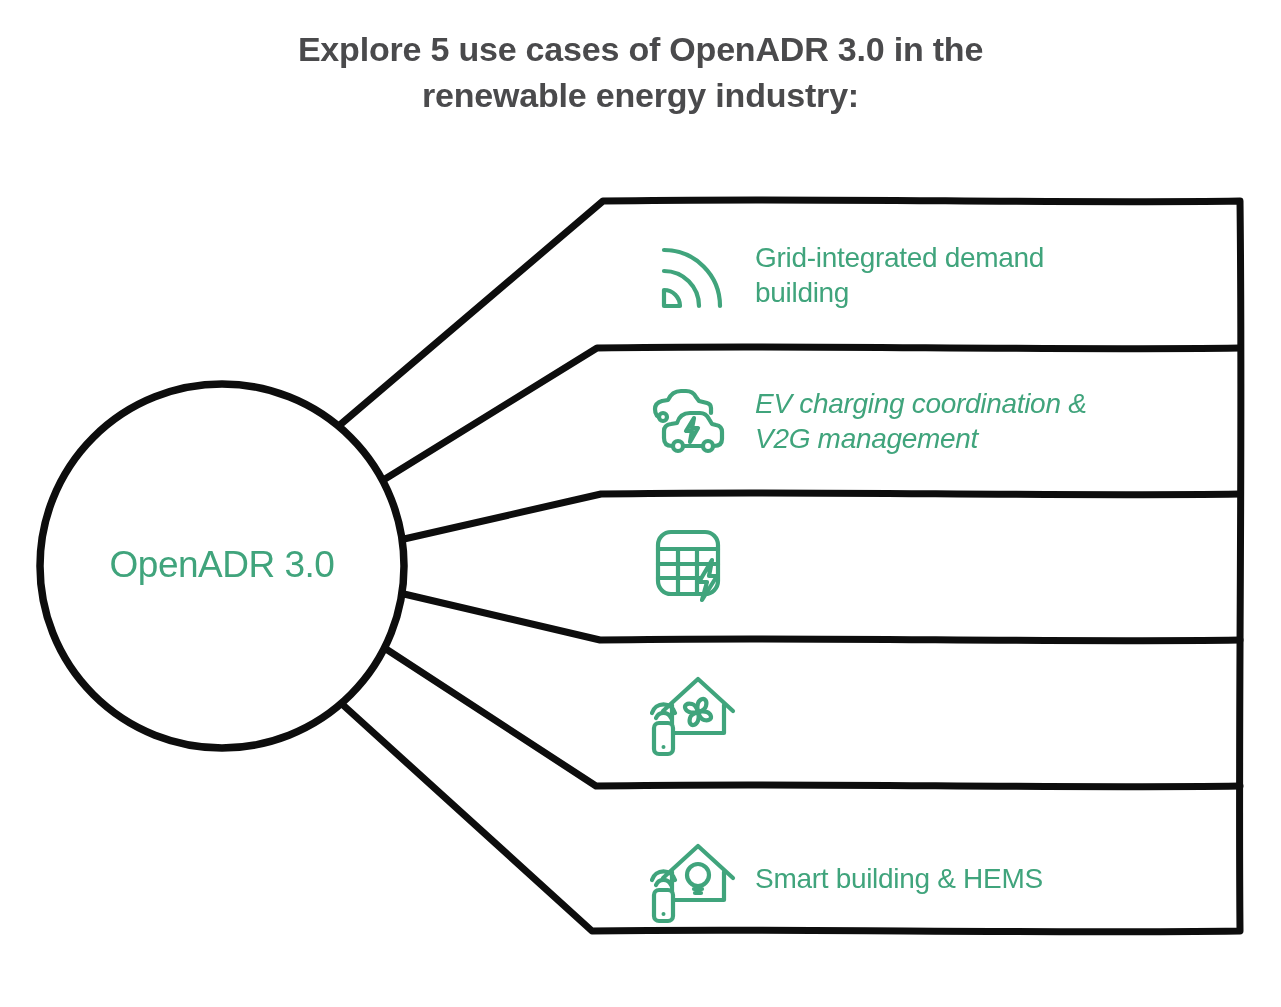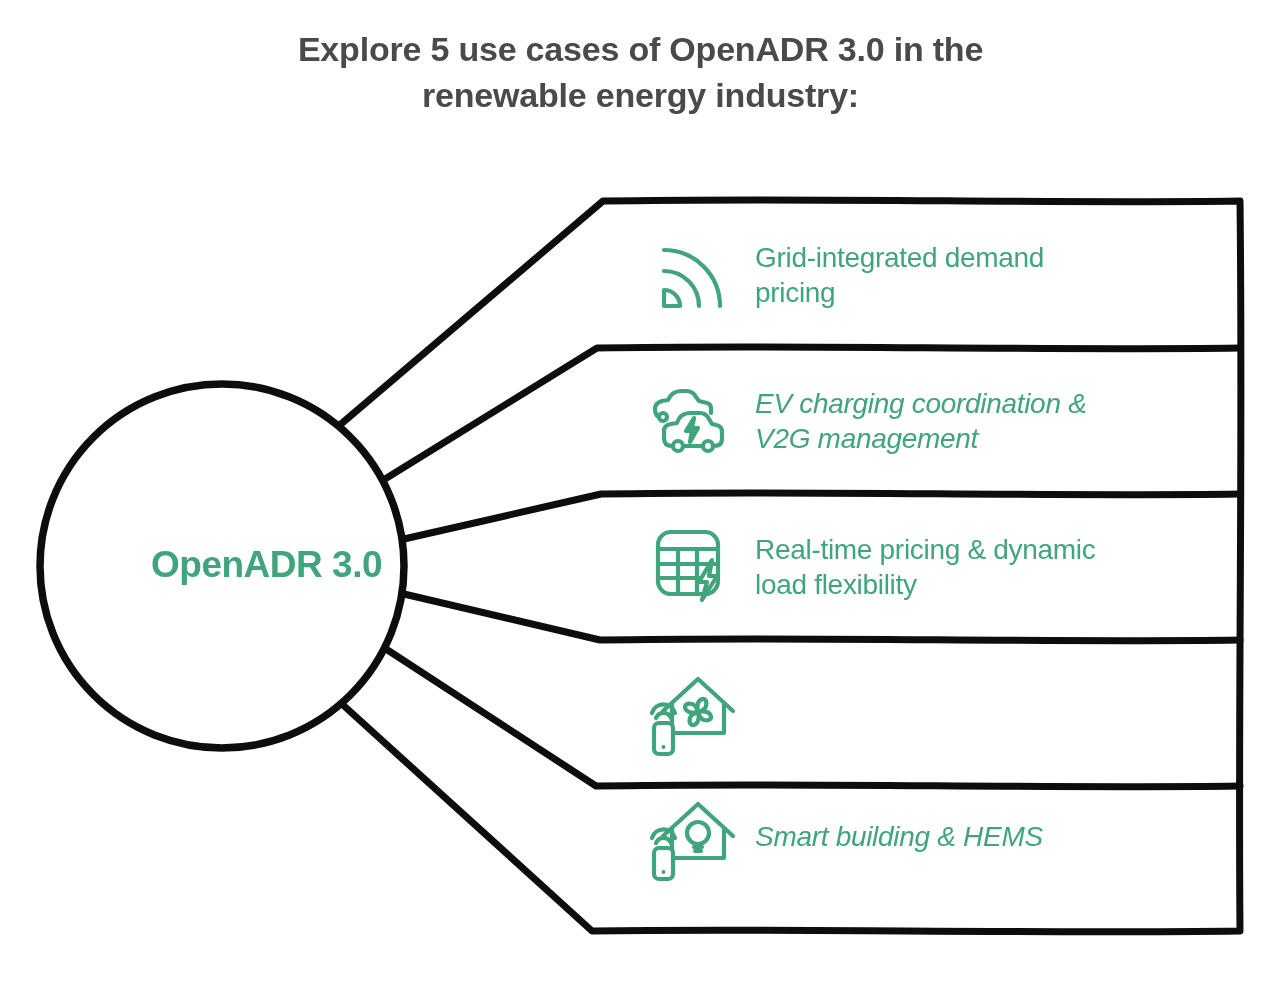--- a/index.html
+++ b/index.html
@@ -15,22 +15,22 @@
   }
   .title{
     position:absolute;top:26px;left:0;width:1281px;text-align:center;
     font-size:34px;font-weight:bold;line-height:46px;color:var(--title-gray);
     letter-spacing:-0.2px;white-space:pre-line;
   }
   .diagram{position:absolute;top:0;left:0;}
   .ink{fill:none;stroke:var(--line-black);stroke-width:7;stroke-linecap:round;stroke-linejoin:round;}
   .node-fill{fill:var(--background);stroke:var(--line-black);stroke-width:7.5;}
   .center-label{
-    position:absolute;left:62px;top:544px;width:320px;text-align:right;
-    font-size:37px;font-weight:bold;color:var(--accent-green);letter-spacing:-0.5px;
+    position:absolute;left:62px;top:544px;width:320px;text-align:center;
+    font-size:37px;font-weight:normal;color:var(--accent-green);letter-spacing:-0.5px;
   }
   .band{position:absolute;left:592px;width:648px;}
   .band-label{
     position:absolute;left:163px;font-size:28px;line-height:35px;
     color:var(--accent-green);white-space:pre-line;letter-spacing:-0.3px;
   }
   .icon{position:absolute;}
   .icon .s{fill:none;stroke:var(--accent-green);stroke-width:4.2;stroke-linecap:round;stroke-linejoin:round;}
   .icon .wf{fill:var(--background);stroke:var(--accent-green);stroke-width:4.2;stroke-linecap:round;stroke-linejoin:round;}
   .icon .dot{fill:var(--accent-green);stroke:none;}
@@ -54,21 +54,21 @@
 
   <div class="center-label">OpenADR 3.0</div>
 
   <div class="band" style="top:201px;height:147px;">
     <svg class="icon" style="left:62px;top:39px;" width="72" height="72" viewBox="0 0 72 72" aria-hidden="true">
       <path class="s" d="M 10,50 A 16 16 0 0 1 26,66 L 10,66 Z"></path>
       <path class="s" d="M 10,31 A 35 35 0 0 1 45,66"></path>
       <path class="s" d="M 10,10 A 56 56 0 0 1 66,66"></path>
     </svg>
     <div class="band-label" style="top:39px;">Grid-integrated demand
-pricing</div>
+building</div>
   </div>
 
   <div class="band" style="top:348px;height:146px;">
     <svg class="icon" style="left:58px;top:34px;" width="80" height="80" viewBox="0 0 80 80" aria-hidden="true">
       <path class="s" d="M 12,36 Q 5,35 5,27 Q 5,21 12,19 L 18,18 Q 22,9 31,9 L 36,9 Q 43,9 46,15 L 49,19 L 57,21 Q 61,22 61,26 L 61,31"></path>
       <circle class="wf" cx="13" cy="35" r="4"></circle>
       <path class="wf" d="M 22,64 Q 14,64 14,56 L 14,49 Q 14,43 21,42 L 27,41 Q 30,31 40,31 L 50,31 Q 56,31 59,37 L 62,42 L 66,43 Q 72,44 72,50 L 72,57 Q 72,64 64,64 Z"></path>
       <circle class="wf" cx="28" cy="64" r="5"></circle>
       <circle class="wf" cx="58" cy="64" r="5"></circle>
       <path class="s" d="M 44,36 L 36,49 L 42,49 L 40,60 L 48,46 L 42,46 Z"></path>
@@ -80,42 +80,40 @@
   <div class="band" style="top:494px;height:146px;">
     <svg class="icon" style="left:58px;top:30px;" width="80" height="80" viewBox="0 0 80 80" aria-hidden="true">
       <rect class="s" x="8" y="8" width="60" height="62" rx="13"></rect>
       <path class="s" d="M 8,25 L 68,25"></path>
       <path class="s" d="M 8,40 L 68,40"></path>
       <path class="s" d="M 8,54 L 62,54"></path>
       <path class="s" d="M 28,25 L 28,70"></path>
       <path class="s" d="M 47,25 L 47,70"></path>
       <path class="wf" d="M 62,36 L 49,58 L 57,58 L 52,76 L 67,52 L 59,52 Z"></path>
     </svg>
-    <div class="band-label" style="top:38px;">Real-time pricing &amp; dynamic
-load flexibility</div>
   </div>
 
   <div class="band" style="top:640px;height:146px;">
     <svg class="icon" style="left:58px;top:26px;" width="92" height="92" viewBox="0 0 92 92" aria-hidden="true">
       <path class="s" d="M 13,45 L 48,13 L 83,45"></path>
       <path class="s" d="M 22,39 L 22,67 L 74,67 L 74,39"></path>
       <g transform="translate(48,46)">
         <path class="s" d="M 0,0 C -4,-15 11,-17 8,-6 C 7,-2 3,-1 0,0 Z"></path>
         <path class="s" transform="rotate(90)" d="M 0,0 C -4,-15 11,-17 8,-6 C 7,-2 3,-1 0,0 Z"></path>
         <path class="s" transform="rotate(180)" d="M 0,0 C -4,-15 11,-17 8,-6 C 7,-2 3,-1 0,0 Z"></path>
         <path class="s" transform="rotate(270)" d="M 0,0 C -4,-15 11,-17 8,-6 C 7,-2 3,-1 0,0 Z"></path>
       </g>
       <rect class="wf" x="4" y="57" width="19" height="31" rx="5"></rect>
       <circle class="dot" cx="13.5" cy="81" r="2"></circle>
       <path class="s" d="M 6,52 A 8 8 0 0 1 21,52"></path>
       <path class="s" d="M 2,47 A 12 12 0 0 1 25,47"></path>
     </svg>
   </div>
 
-  <div class="band" style="top:764px;height:145px;font-style:italic;">
+  <div class="band" style="top:806px;height:145px;">
     <svg class="icon" style="left:58px;top:27px;" width="92" height="92" viewBox="0 0 92 92" aria-hidden="true">
       <path class="s" d="M 13,45 L 48,13 L 83,45"></path>
       <path class="s" d="M 22,39 L 22,67 L 74,67 L 74,39"></path>
       <circle class="s" cx="48" cy="42" r="11"></circle>
       <path class="s" d="M 44,56 L 52,56"></path>
       <path class="s" d="M 45,60 L 51,60"></path>
       <rect class="wf" x="4" y="57" width="19" height="31" rx="5"></rect>
       <circle class="dot" cx="13.5" cy="81" r="2"></circle>
       <path class="s" d="M 6,52 A 8 8 0 0 1 21,52"></path>
       <path class="s" d="M 2,47 A 12 12 0 0 1 25,47"></path>

